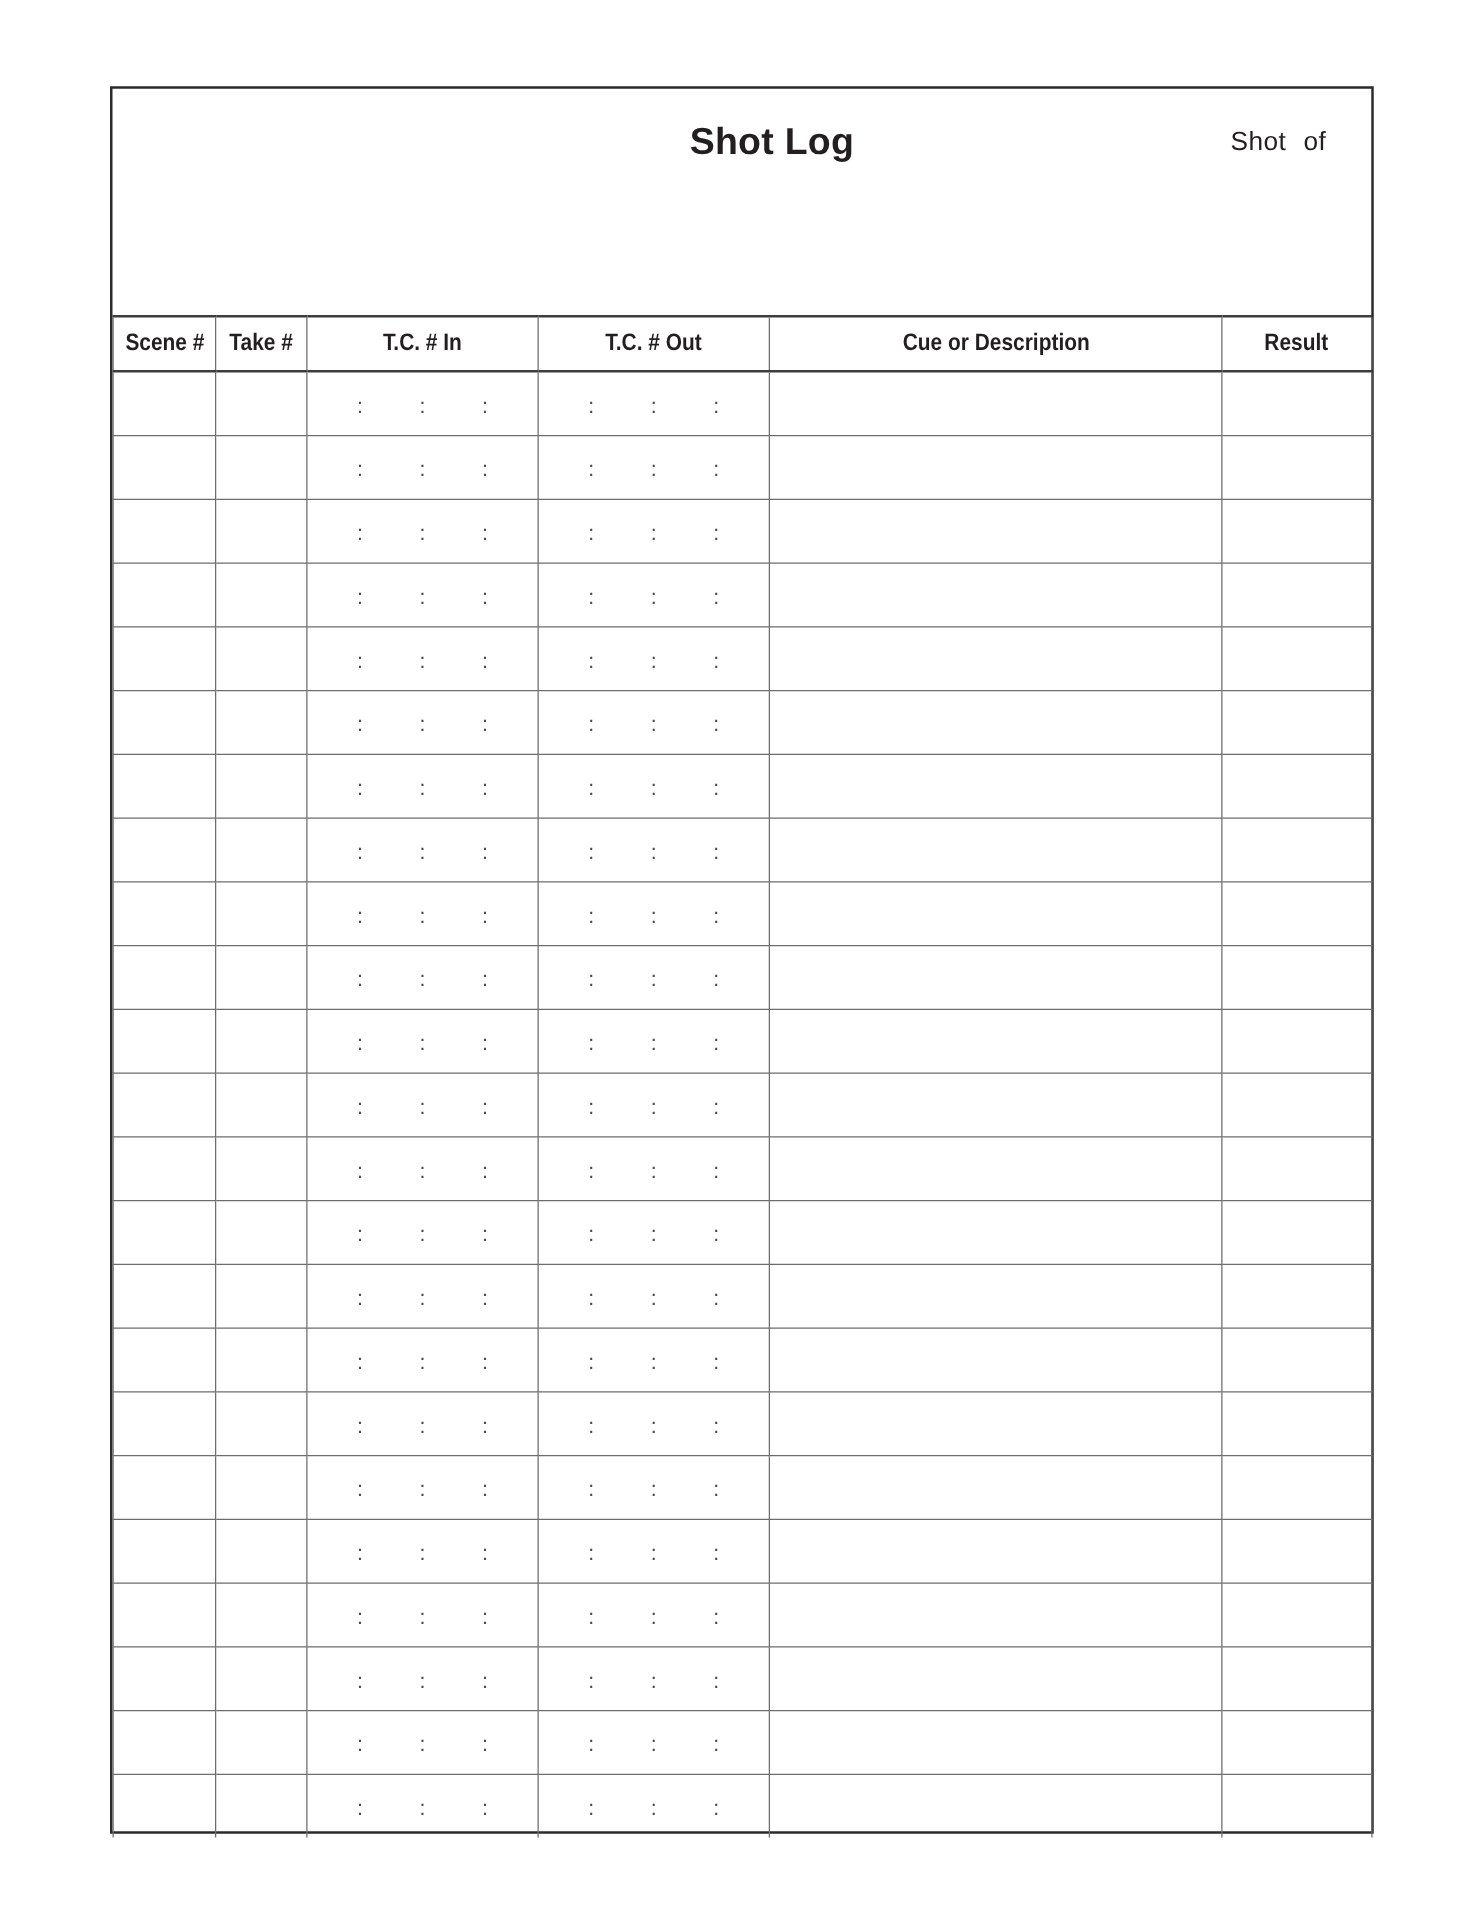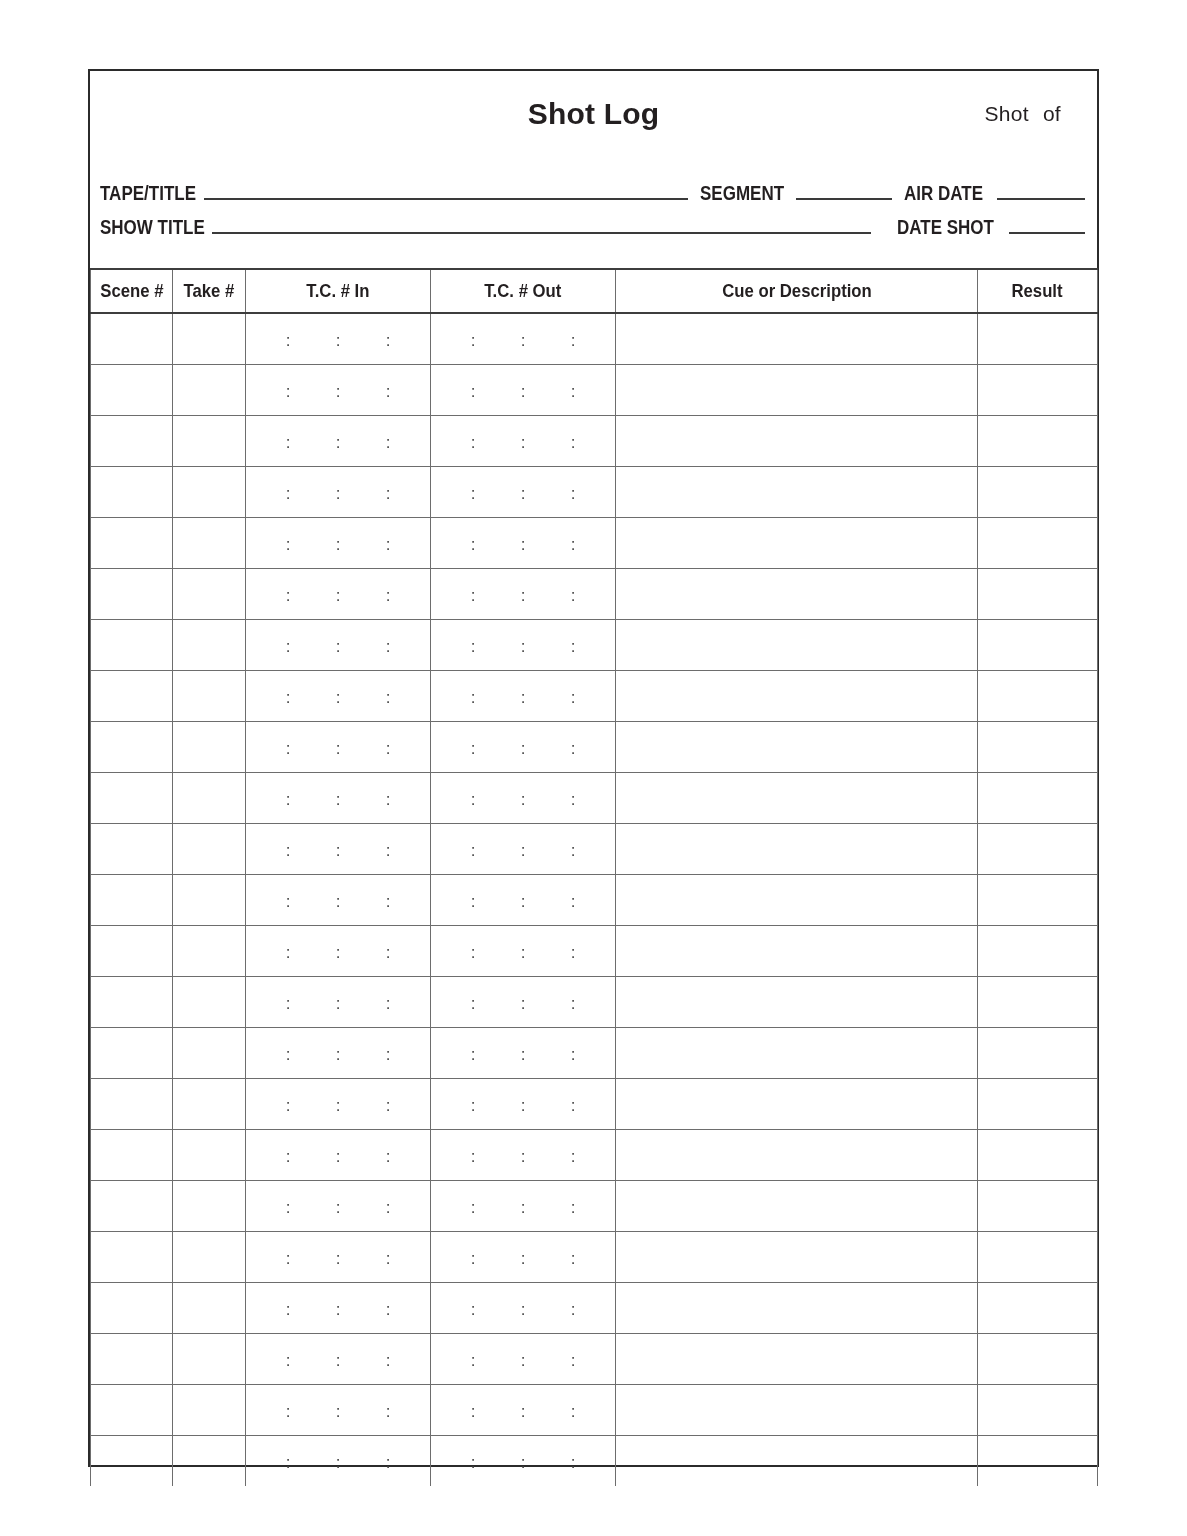--- a/index.html
+++ b/index.html
@@ -23,20 +23,21 @@
     height: 1398px;
     border: 2px solid #2b2b2b;
     box-sizing: border-box;
     background: #ffffff;
   }
 
   
   .header-band {
     position: relative;
     height: 181px;
+    margin-left: 48px;
   }
 
   .doc-title {
     position: absolute;
     left: 0;
     right: 0;
     top: 26px;
     text-align: center;
     font-size: 30px;
     font-weight: bold;
@@ -91,21 +92,20 @@
   .w-showtitle  { width: 112px; }
   .w-segment    { width: 96px; }
   .w-airdate    { width: 93px; }
   .w-dateshot   { width: 112px; }
 
   
   .log-table {
     border-collapse: collapse;
     width: 1007px;
     table-layout: fixed;
-    margin-top: 16px;
   }
   .log-table th, .log-table td {
     border: 1px solid #6d6d6d;
     padding: 0;
   }
   .log-table thead th {
     border-top: 2px solid #3d3d3d;
     border-bottom: 2px solid #3d3d3d;
     height: 42px;
     font-size: 19px;
@@ -157,48 +157,21 @@
 <div class="page">
 
   <div class="header-band">
 
     <div class="doc-title">Shot Log</div>
 
     <div class="page-of">
       <span>Shot</span><span class="gap"></span><span>of</span>
     </div>
 
-    <div class="field-row row1">
-      <div class="lbl-box w-tapetitle">
-        <div class="lbl">TAPE/TITLE</div>
-      </div>
-      <div class="rule flex"></div>
-      <div class="spacer-sm"></div>
-      <div class="lbl-box w-segment">
-        <div class="lbl">SEGMENT</div>
-      </div>
-      <div class="rule" style="width:96px"></div>
-      <div class="spacer-sm"></div>
-      <div class="lbl-box w-airdate">
-        <div class="lbl">AIR DATE</div>
-      </div>
-      <div class="rule" style="width:88px"></div>
-    </div>
-
-    <div class="field-row row2">
-      <div class="lbl-box w-showtitle">
-        <div class="lbl">SHOW TITLE</div>
-      </div>
-      <div class="rule flex"></div>
-      <div class="spacer-sm" style="width:26px"></div>
-      <div class="lbl-box w-dateshot">
-        <div class="lbl">DATE SHOT</div>
-      </div>
-      <div class="rule" style="width:76px"></div>
-    </div>
+
   </div>
 
   <table class="log-table">
     <colgroup>
       <col class="col-scene">
         <col class="col-take">
         <col class="col-tcin">
       <col class="col-tcout">
         <col class="col-cue">
         <col class="col-result">

